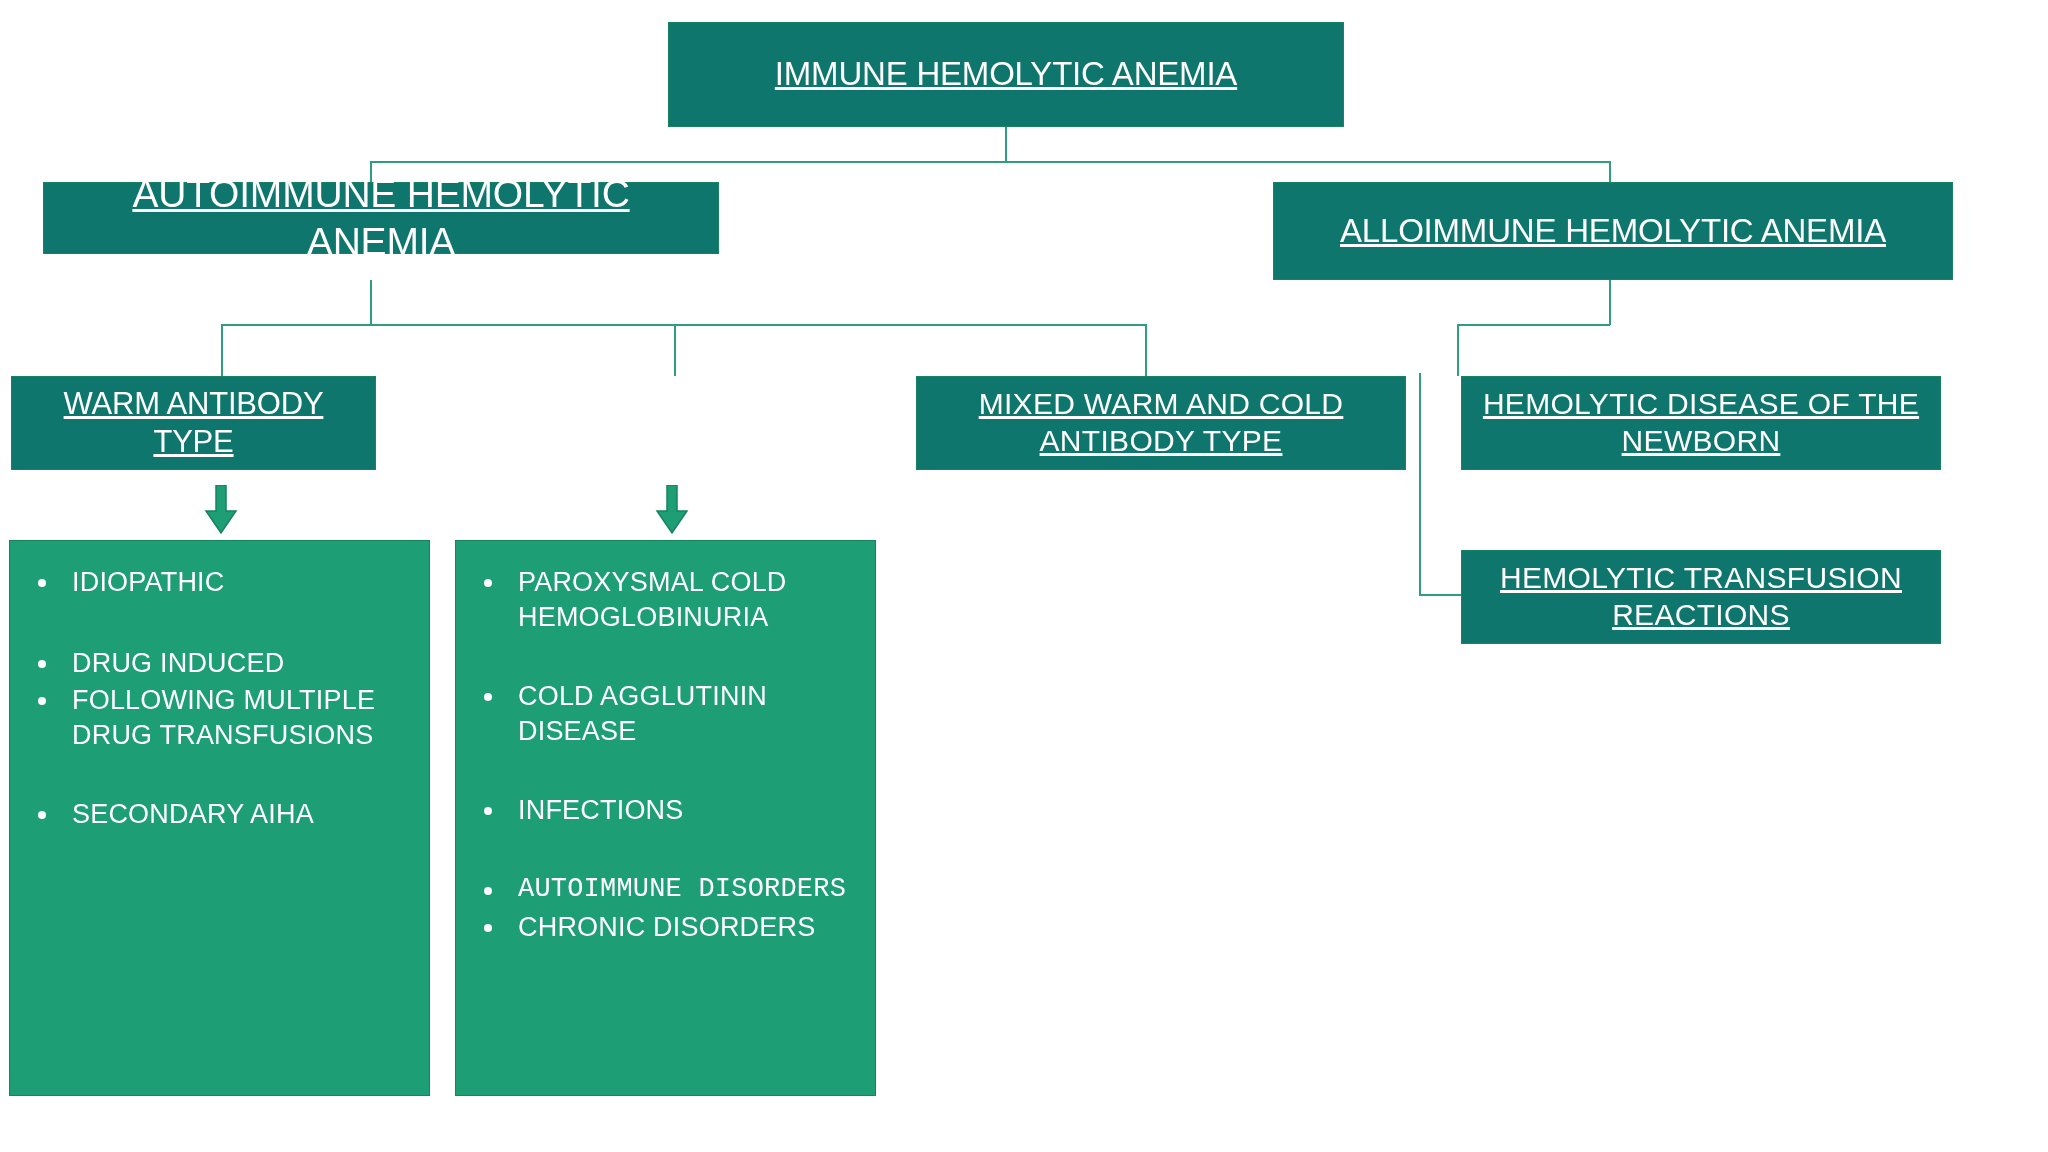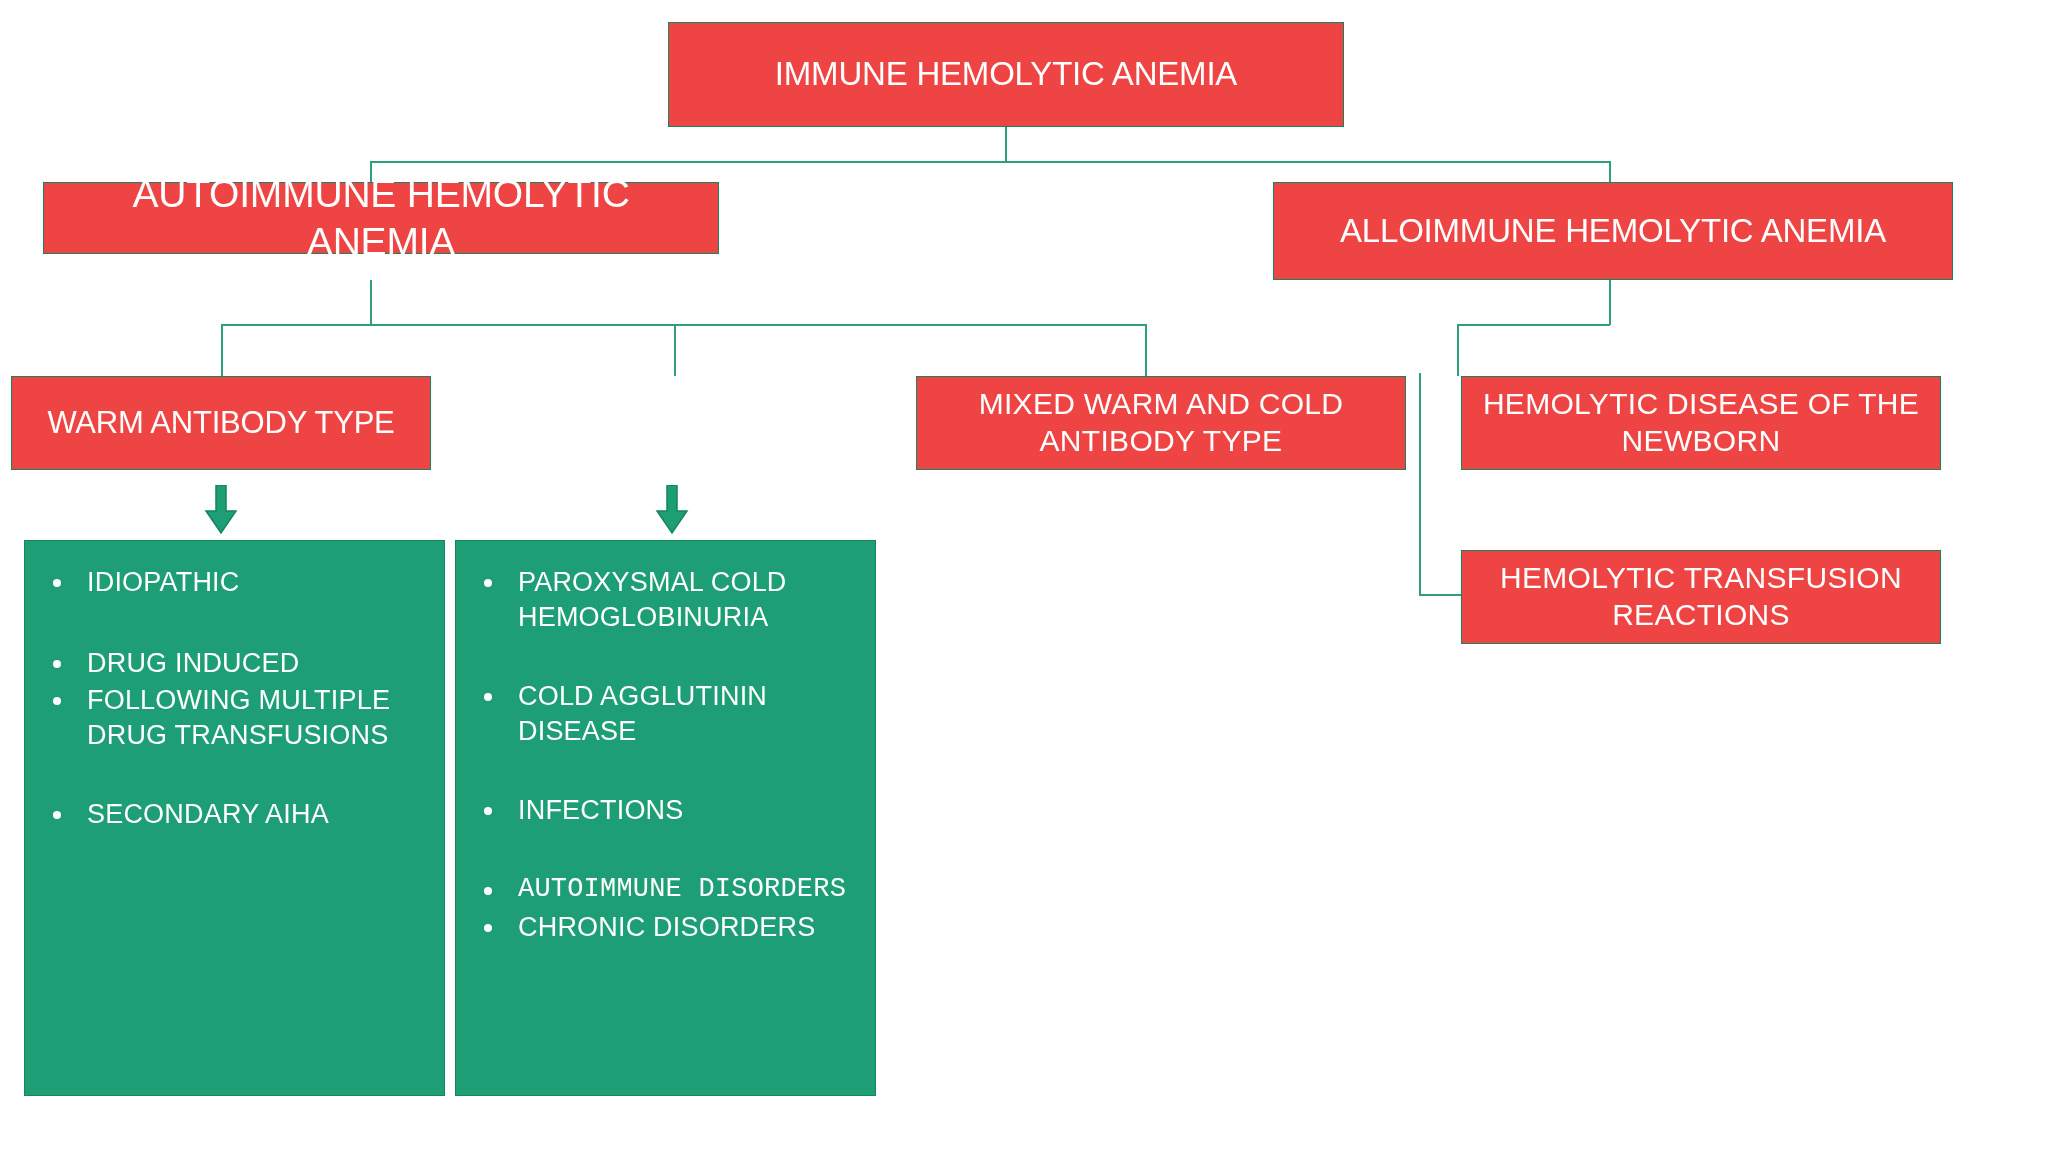--- a/index.html
+++ b/index.html
@@ -16,32 +16,33 @@
     width: 2048px;
     height: 1152px;
     background: #ffffff;
     overflow: hidden;
   }
 
   
   .node {
     position: absolute;
     box-sizing: border-box;
-    background: #ef4444;
+    background: #0f766e;
     border: 1.5px solid #16archive;
     border: 1.5px solid #15845f;
     color: #ffffff;
     display: flex;
     align-items: center;
     justify-content: center;
     text-align: center;
     line-height: 1.22;
     letter-spacing: 0.3px;
     font-weight: 400;
     z-index: 3;
+    text-decoration: underline;
   }
   .node.condensed {
     font-stretch: condensed;
     letter-spacing: -0.2px;
   }
   .node span { display: block; padding: 0 10px; }
 
   
   .listbox {
     position: absolute;
@@ -127,21 +128,21 @@
   </div>
 
   <div class="node condensed" style="left:33px; top:182px; width:676px; height:72px; font-size:39px;margin-left:10px;">
     <span>AUTOIMMUNE HEMOLYTIC ANEMIA</span>
   </div>
 
   <div class="node condensed" style="left:1273px; top:182px; width:680px; height:98px; font-size:33px;">
     <span>ALLOIMMUNE HEMOLYTIC ANEMIA</span>
   </div>
 
-  <div class="node condensed" style="left:11px; top:376px; width:420px; height:94px; font-size:31px;">
+  <div class="node condensed" style="left:11px; top:376px; width:365px; height:94px; font-size:31px;">
     <span>WARM ANTIBODY TYPE</span>
   </div>
 
 
   <div class="node" style="left:916px; top:376px; width:490px; height:94px; font-size:30px;">
     <span>MIXED WARM AND COLD ANTIBODY TYPE</span>
   </div>
 
   <div class="node" style="left:1461px; top:376px; width:480px; height:94px; font-size:30px;">
     <span>HEMOLYTIC DISEASE OF THE NEWBORN</span>
@@ -156,21 +157,21 @@
       <polygon points="12,0 22,0 22,26 32,26 17,48 2,26 12,26" fill="#1d9e75" stroke="#15845f" stroke-width="1.5"></polygon>
     </svg>
   </div>
 
   <div class="arrow" style="left:655px; top:485px; width:34px; height:50px;">
     <svg width="34" height="50" viewBox="0 0 34 50" xmlns="http://www.w3.org/2000/svg">
       <polygon points="12,0 22,0 22,26 32,26 17,48 2,26 12,26" fill="#1d9e75" stroke="#15845f" stroke-width="1.5"></polygon>
     </svg>
   </div>
 
-  <div class="listbox" style="left:24px; top:540px; width:421px; height:556px;">
+  <div class="listbox" style="left:9px; top:540px; width:421px; height:556px;">
     <ul>
       <li style="margin-bottom:46px;">
         <span class="bullet"></span>
         <span>IDIOPATHIC</span>
       </li>
       <li style="margin-bottom:2px;">
         <span class="bullet"></span>
         <span>DRUG INDUCED</span>
       </li>
       <li style="margin-bottom:44px;">

